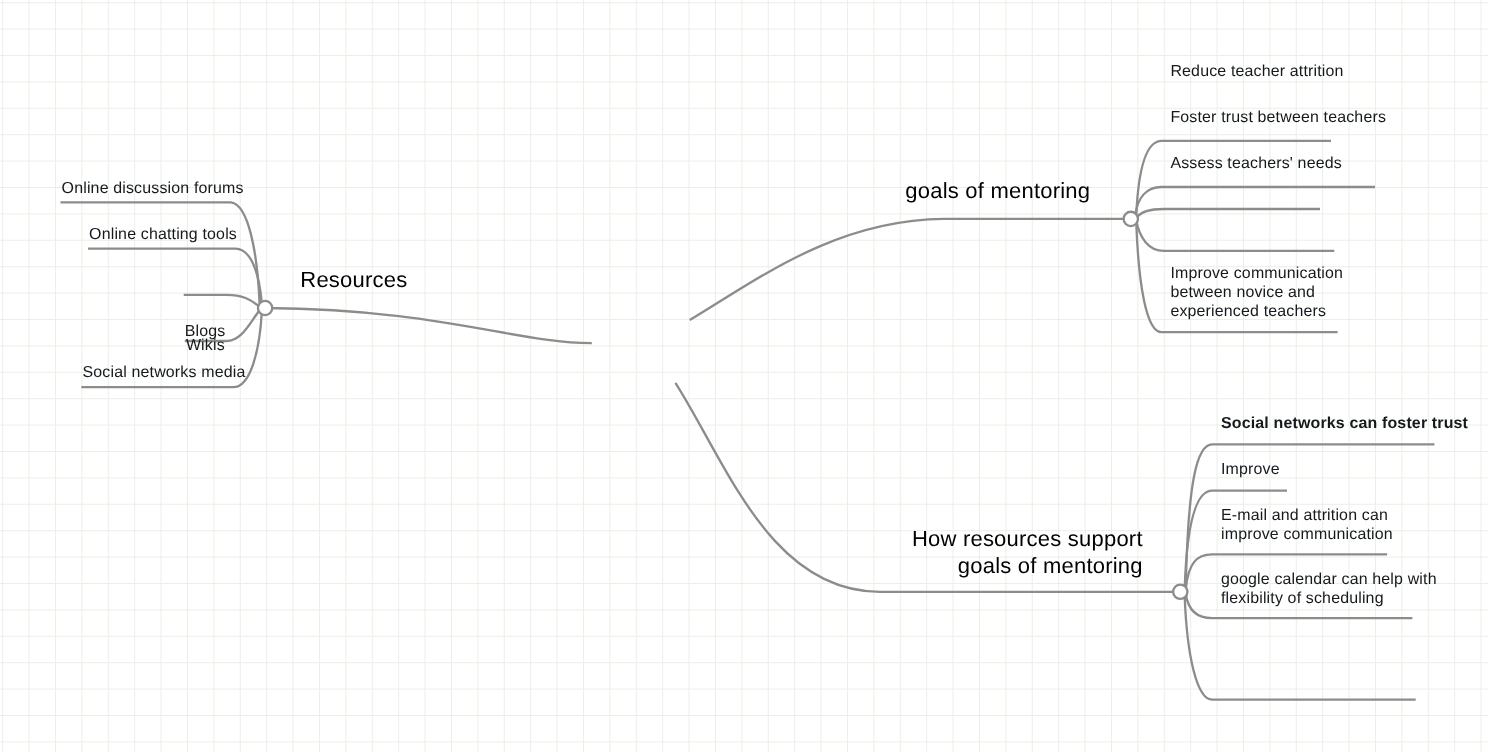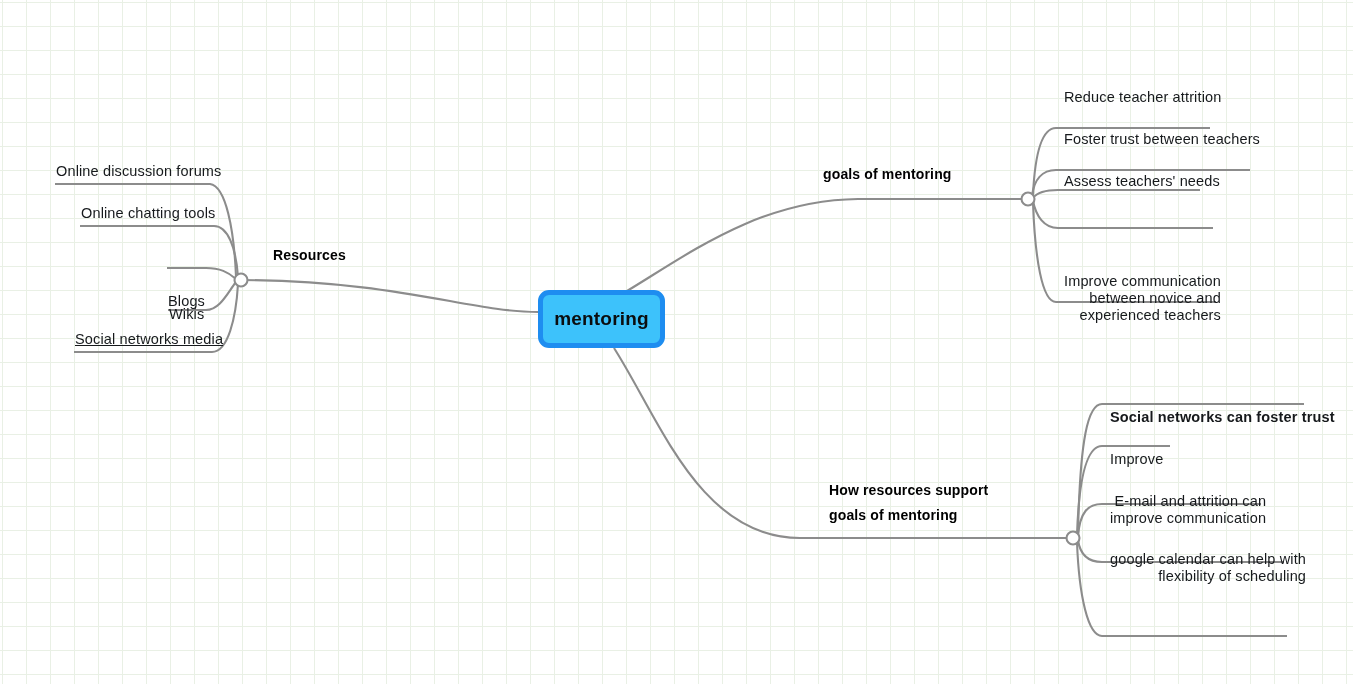--- a/index.html
+++ b/index.html
@@ -33,26 +33,27 @@
   }
   .lbl {
     position: absolute;
     color: #16191c;
     font-size: 14.5px;
     line-height: 17px;
     white-space: pre;
     letter-spacing: 0.01em;
   }
   .lbl.branch {
-    font-weight: bold;
-    font-size: 14px;
+    font-weight: normal;
+    font-size: 20px;
     line-height: 25px;
     color: #000000;
+    text-align: right;
   }
-  .lbl.rightcol { text-align: right; margin-top: 32px; }
+  .lbl.rightcol { text-align: left; }
   .lbl.leftcol  { text-align: left; }
 
   #center-node {
     position: absolute;
     left: 538px;
     top: 290px;
     width: 127px;
     height: 58px;
     box-sizing: border-box;
     border: 5px solid #1e8df0;
@@ -103,40 +104,37 @@
 
     </g>
 
     <g>
       <circle cx="241" cy="280" r="6.5" fill="#ffffff" stroke="#8c8c8c" stroke-width="2.1"></circle>
       <circle cx="1028" cy="199" r="6.5" fill="#ffffff" stroke="#8c8c8c" stroke-width="2.1"></circle>
       <circle cx="1073" cy="538" r="6.5" fill="#ffffff" stroke="#8c8c8c" stroke-width="2.1"></circle>
     </g>
   </svg>
 
-  <div id="center-node">
-    <span class="node-text">mentoring</span>
-  </div>
 
   <div class="lbl branch" style="left:273px; top:243px;">Resources</div>
 
   <div class="lbl branch" style="left:823px; top:162px;">goals of mentoring</div>
 
   <div class="lbl branch" style="left:829px; top:478px;">How resources support
 goals of mentoring</div>
 
   <div class="lbl leftcol" style="left:56px; top:163px;">Online discussion forums</div>
 
   <div class="lbl leftcol" style="left:81px; top:205px;text-align:center;">Online chatting tools</div>
 
   <div class="lbl leftcol" style="left:168px; top:247px;margin-top:46px;">Blogs</div>
 
   <div class="lbl leftcol" style="left:169px; top:306px;">Wikis</div>
 
-  <div class="lbl leftcol" style="left:75px; top:331px;text-decoration:underline;">Social networks media</div>
+  <div class="lbl leftcol" style="left:75px; top:331px;">Social networks media</div>
 
   <div class="lbl rightcol" style="left:1064px; top:57px;">Reduce teacher attrition</div>
 
   <div class="lbl rightcol" style="left:1064px; top:99px;">Foster trust between teachers</div>
 
   <div class="lbl rightcol" style="left:1064px; top:141px;">Assess teachers' needs</div>
 
 
   <div class="lbl rightcol" style="left:1064px; top:241px;">Improve communication
 between novice and

